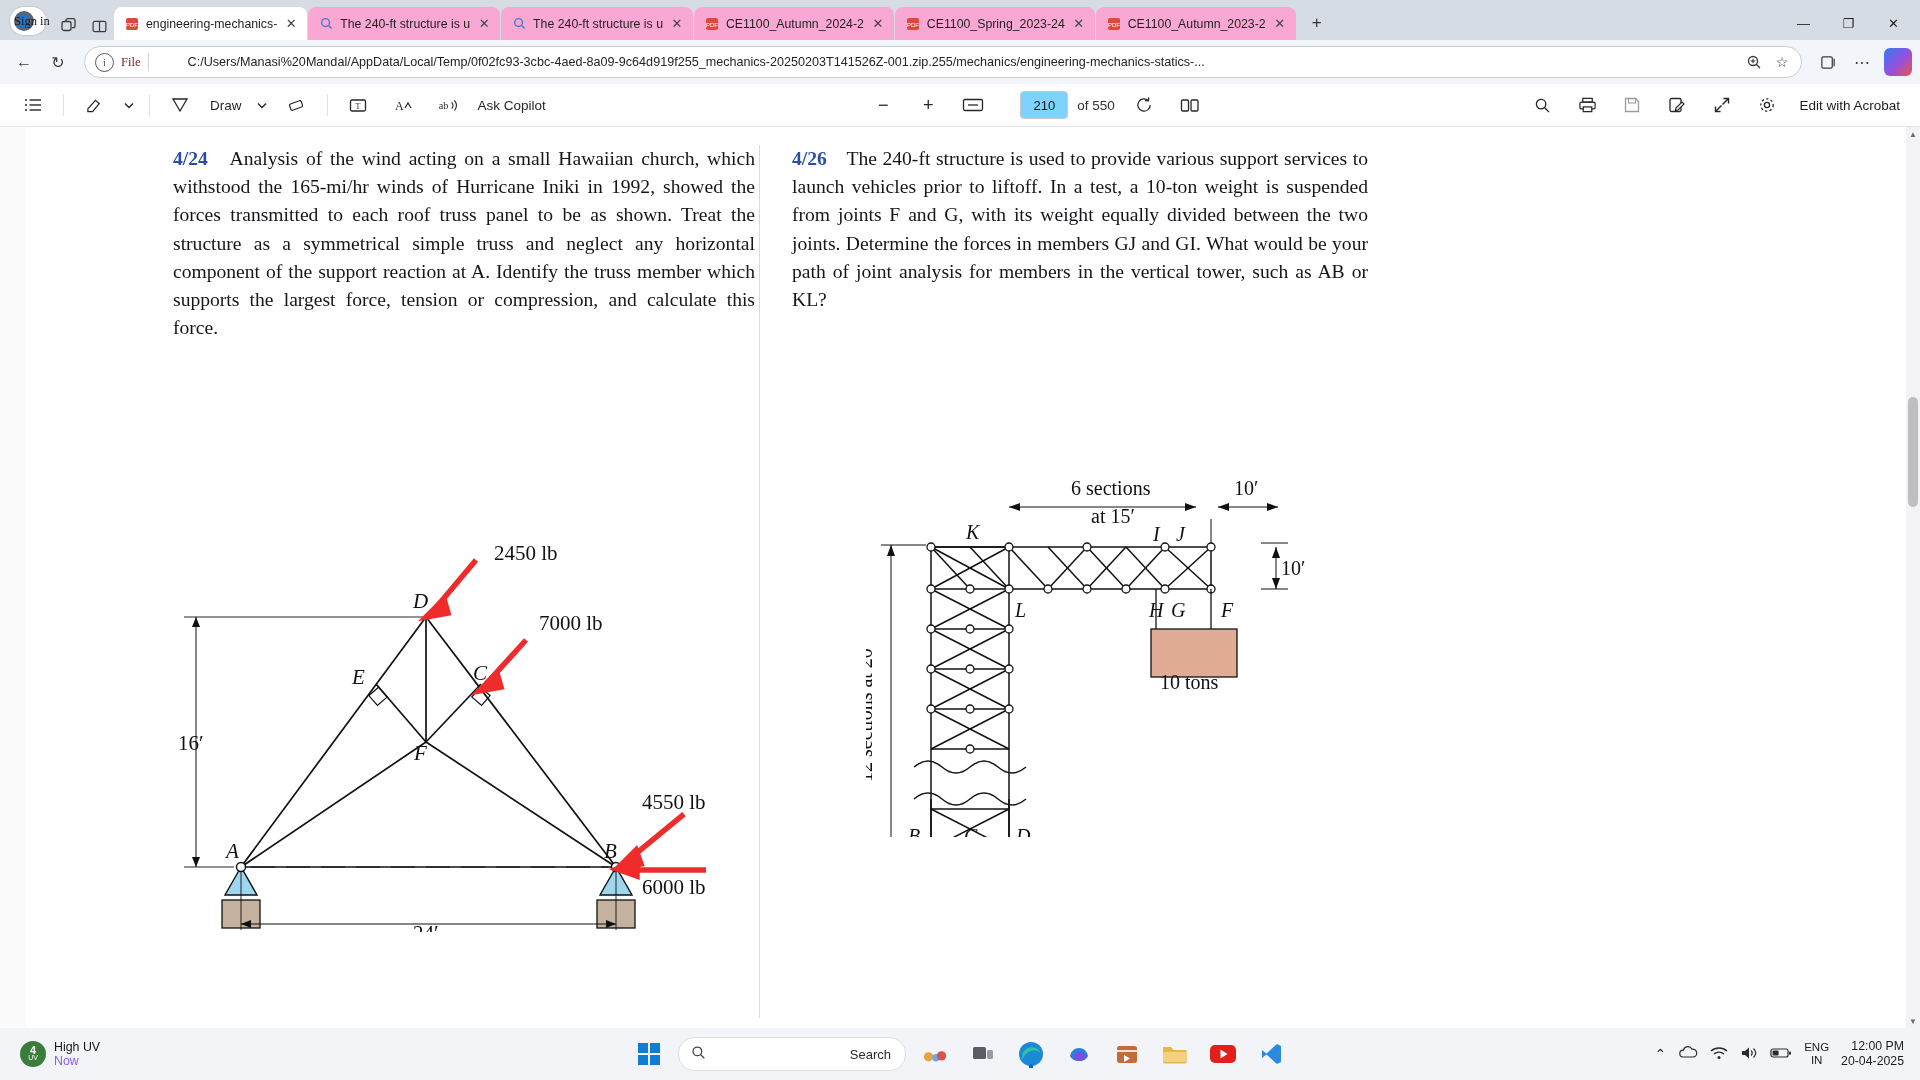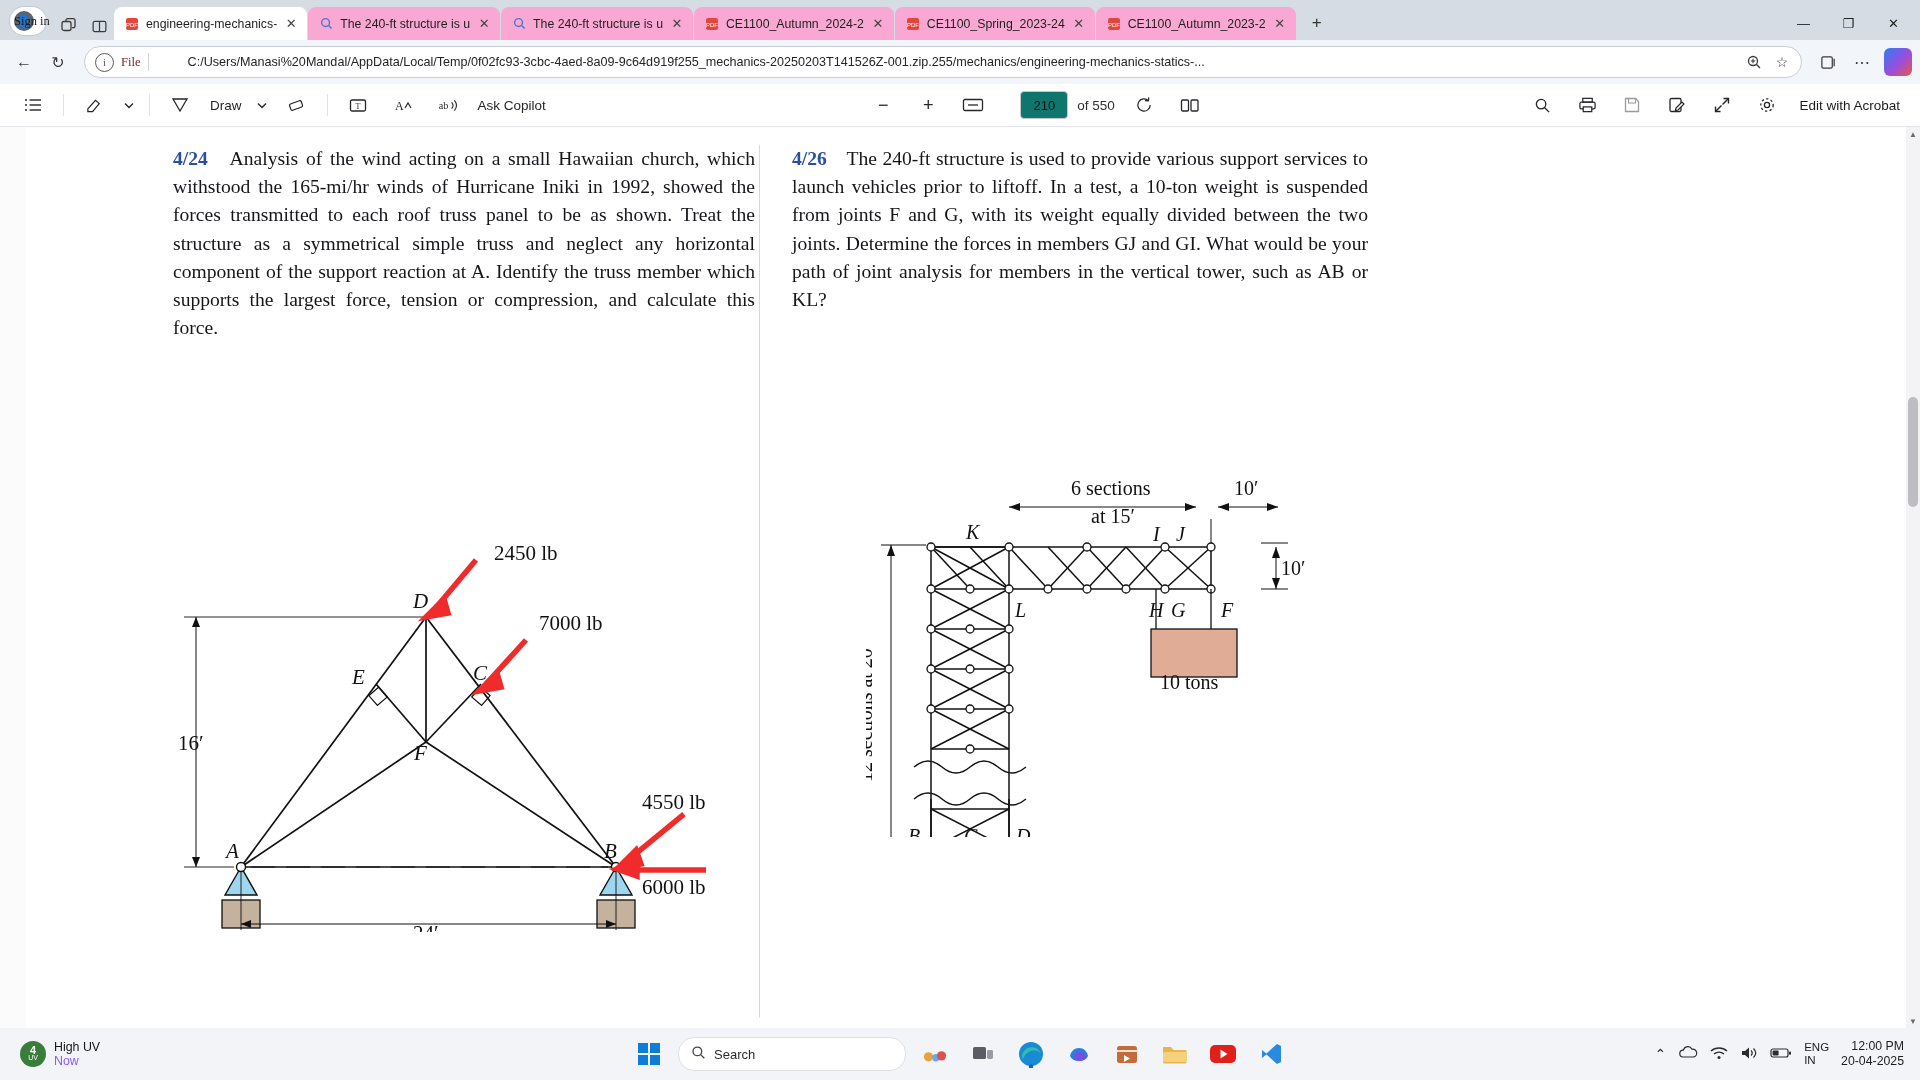--- a/index.html
+++ b/index.html
@@ -29,21 +29,21 @@
   .omnibox .sep{width:1px;height:18px;background:#cfd4db;}
   .omnibox .url{font-size:12.6px;color:#242424;white-space:nowrap;overflow:hidden;text-overflow:ellipsis;flex:1;margin-left:32px;}
   .omnibox .trail{display:flex;align-items:center;gap:2px;}
   .omnibox .trail span{width:26px;height:26px;display:flex;align-items:center;justify-content:center;font-size:14px;color:#3a3a3a;}
   .navright{display:flex;align-items:center;gap:2px;}
   .copilot{width:28px;height:28px;border-radius:6px;background:linear-gradient(135deg,#2f7df6,#9b4ddb 55%,#e8593f);margin-left:4px;}
   
   .pdfbar{height:42px;background:#ffffff;border-bottom:1px solid #e2e5e9;display:flex;align-items:center;padding:0 12px;gap:3px;font-size:13.5px;color:#222;}
   .pdfbtn{height:30px;min-width:30px;padding:0 6px;border-radius:5px;display:flex;align-items:center;justify-content:center;gap:5px;color:#26262a;text-align:center;}
   .pdfbar .vdiv{width:1px;height:22px;background:#e0e2e6;margin:0 6px;}
-  .pagebox{width:46px;height:26px;border:1px solid #c6c9ce;border-radius:4px;display:flex;align-items:center;justify-content:center;font-size:13px;color:#111;background:#0f766e;margin-left:23px;}
+  .pagebox{width:46px;height:26px;border:1px solid #c6c9ce;border-radius:4px;display:flex;align-items:center;justify-content:center;font-size:13px;color:#111;background:#7dd3fc;margin-left:23px;}
   .pdfbar .grow{flex:1;}
   .acrobat{font-size:13.5px;color:#1b1b1b;padding:0 8px;height:30px;display:flex;align-items:center;border-radius:5px;}
   
   .docwrap{flex:1;background:#e9e9ed;position:relative;overflow:hidden;display:flex;}
   .leftrail{width:26px;background:#fbfbfc;}
   .page{flex:1;background:#ffffff;position:relative;overflow:hidden;}
   .scroll{width:14px;background:#f3f3f5;position:relative;}
   .scroll .up,.scroll .down{height:14px;display:flex;align-items:center;justify-content:center;font-size:8px;color:#6b6b6b;}
   .scroll .thumb{position:absolute;left:2px;width:10px;border-radius:5px;background:#bdbdc2;}
   .col{position:absolute;font-family:"Liberation Serif",serif;font-size:19.6px;line-height:28.2px;color:#15161a;text-align:justify;}
@@ -55,26 +55,26 @@
   .taskbar{height:52px;background:#f3f4f7;display:flex;align-items:center;padding:0 10px;gap:8px;position:relative;}
   .weather{display:flex;align-items:center;gap:8px;padding:4px 10px;border-radius:6px;}
   .uvbadge{width:26px;height:26px;border-radius:50%;background:#3a7d3a;color:#fff;display:flex;flex-direction:column;align-items:center;justify-content:center;line-height:8px;font-size:9px;position:relative;}
   .uvbadge .num{font-size:11px;font-weight:bold;}
   .weather .txt{display:flex;flex-direction:column;line-height:14px;}
   .weather .t1{font-size:12.4px;color:#171717;}
   .weather .t2{font-size:12.4px;color:#8b5cf6;}
   .tbcenter{position:absolute;left:0;right:0;display:flex;align-items:center;justify-content:center;gap:10px;}
   .winlogo{width:22px;height:22px;display:grid;grid-template-columns:1fr 1fr;grid-template-rows:1fr 1fr;gap:2.5px;}
   .winlogo i{background:#0d7dd6;display:block;}
-  .searchpill{height:32px;background:#ffffff;border:1px solid #dcdfe4;border-radius:16px;display:flex;align-items:center;gap:8px;padding:0 14px 0 12px;min-width:200px;}
+  .searchpill{height:32px;background:#ffffff;border:1px solid #dcdfe4;border-radius:16px;display:flex;align-items:center;gap:8px;padding:0 14px 0 12px;min-width:200px;justify-content:space-between;}
   .searchpill .t{font-size:13px;color:#2b2b2b;}
   .tbicon{width:38px;height:38px;border-radius:6px;display:flex;align-items:center;justify-content:center;}
   .tray{margin-left:auto;display:flex;align-items:center;gap:12px;padding-right:6px;}
   .tray .ic{font-size:14px;color:#2c2c2c;}
-  .lang{display:flex;flex-direction:column;align-items:flex-start;line-height:13px;font-size:11.5px;color:#1d1d1d;}
+  .lang{display:flex;flex-direction:column;align-items:center;line-height:13px;font-size:11.5px;color:#1d1d1d;}
   .clock{display:flex;flex-direction:column;align-items:flex-end;line-height:15px;font-size:12.3px;color:#1d1d1d;}
 </style>
 </head>
 <body>
 
 <div class="browser">
 
   <div class="tabstrip">
     <div class="profile">
       <div class="avatar">👤</div>

